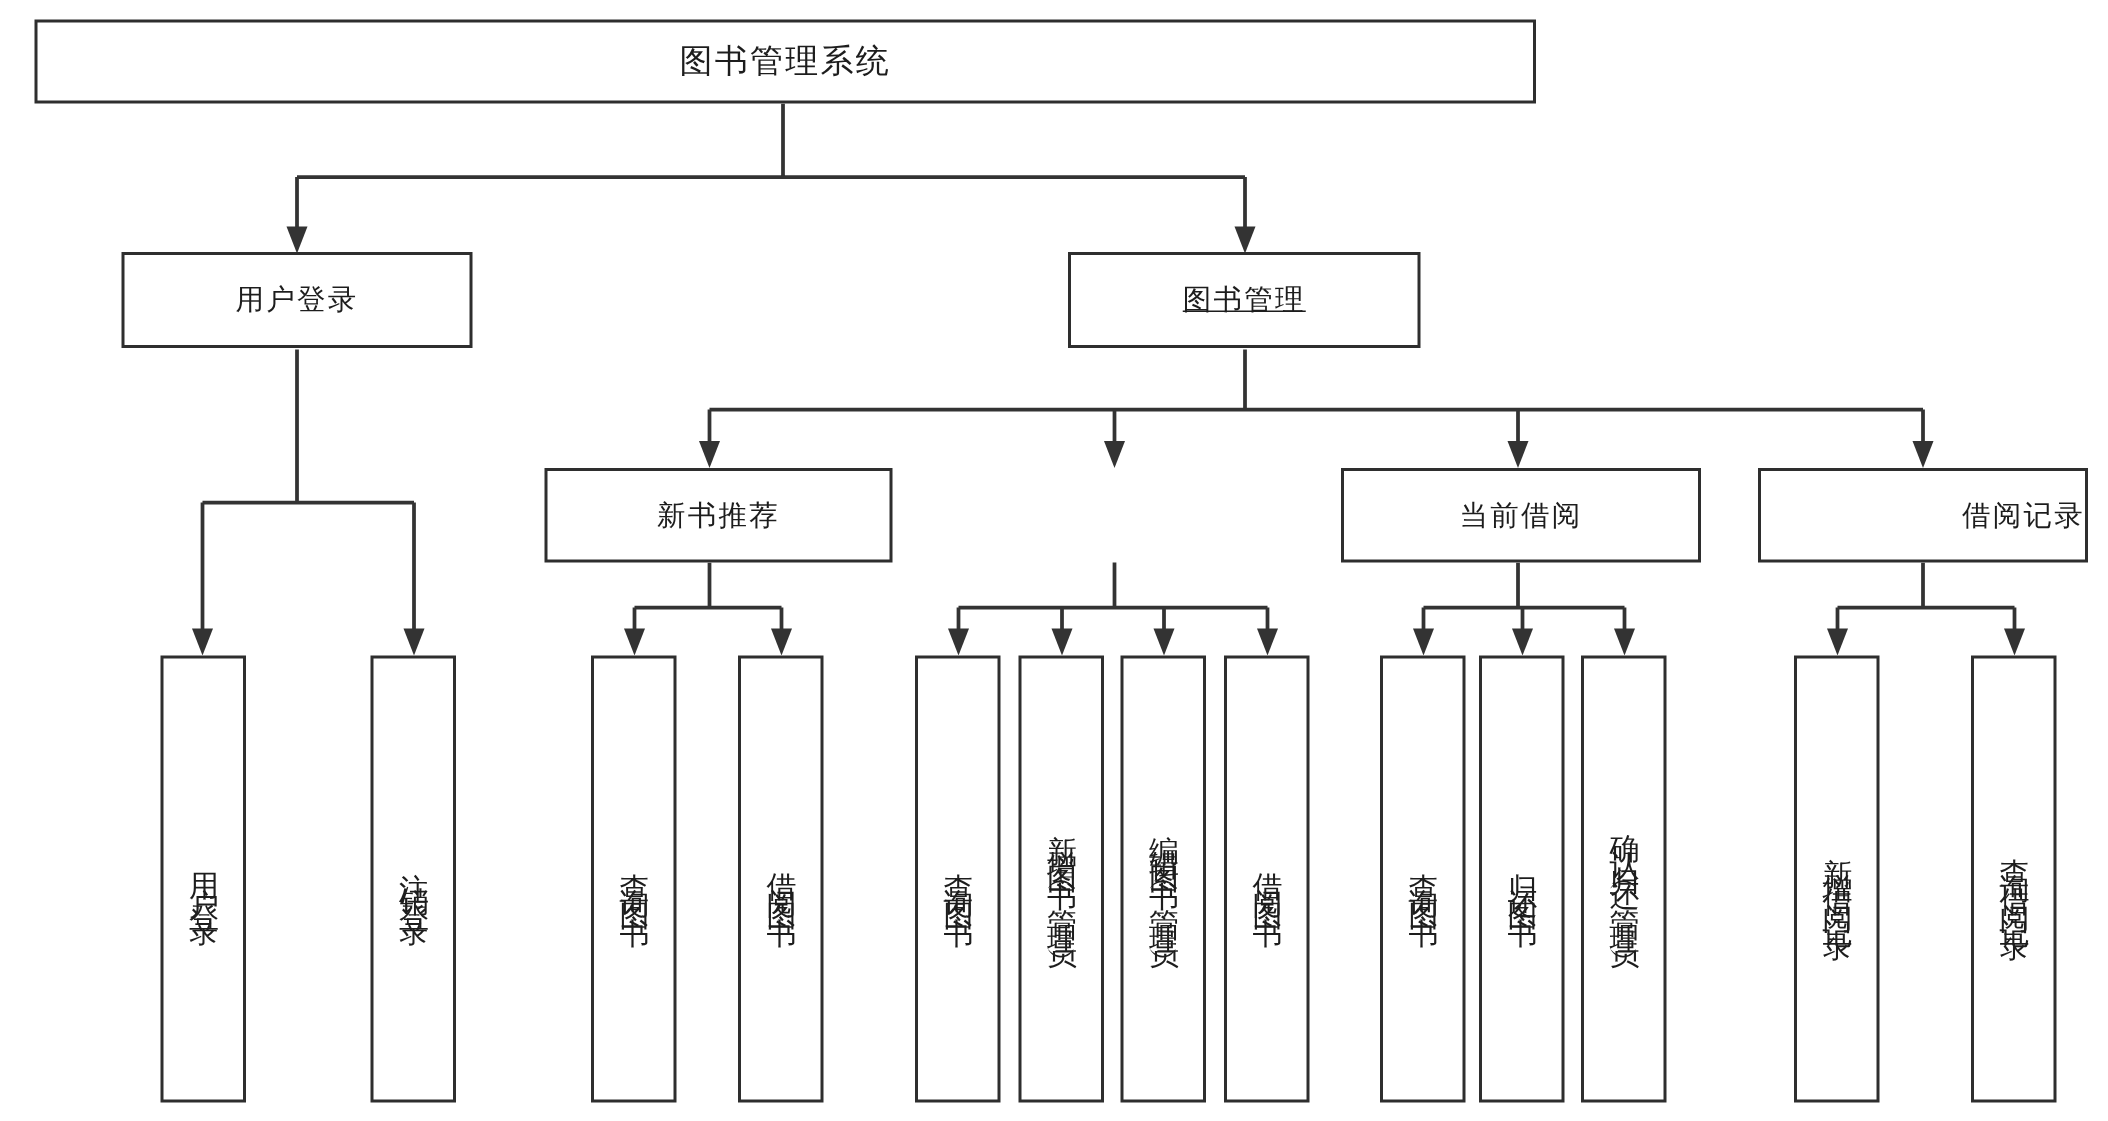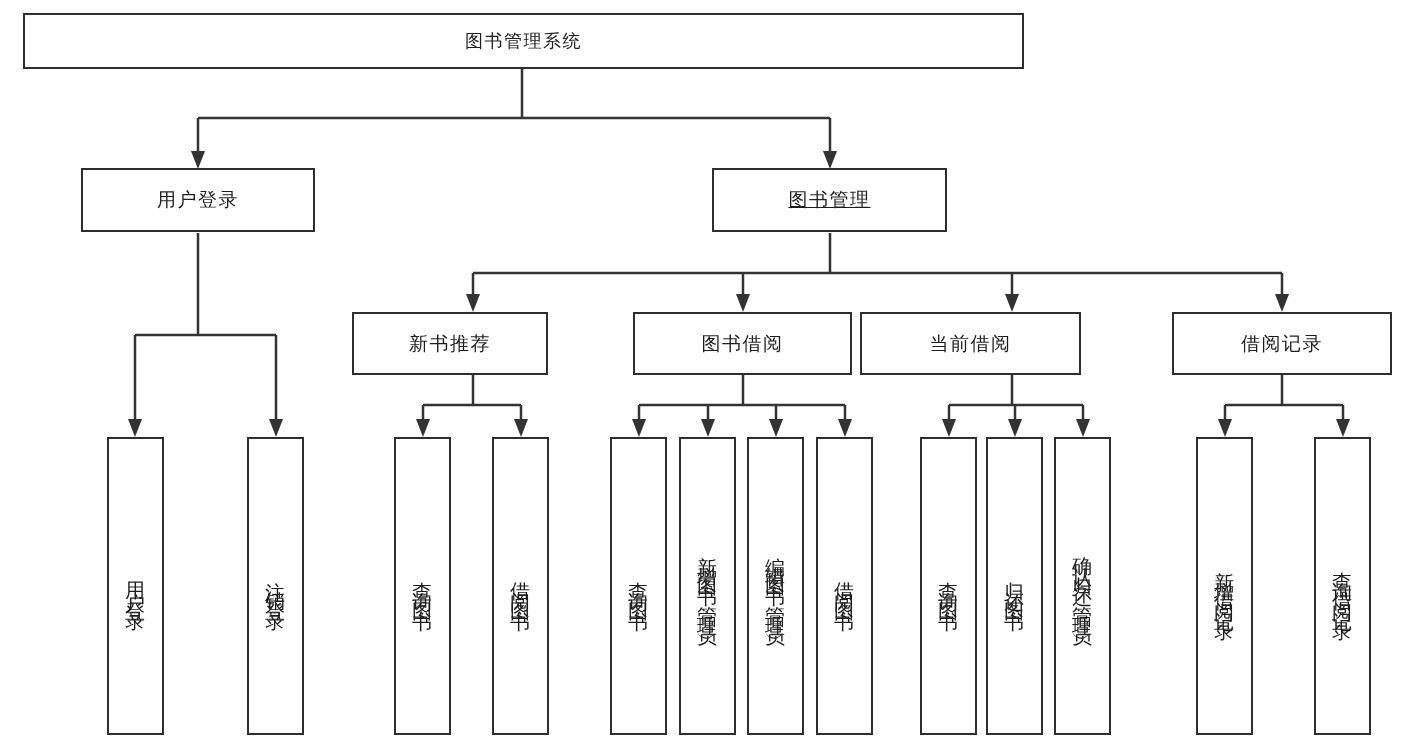--- a/index.html
+++ b/index.html
@@ -23,21 +23,21 @@
   }
   .node-h{font-size:19px;letter-spacing:1.5px;}
   .node-v{font-size:20px;}
   .node-v .vtext{
     writing-mode:vertical-rl;
     text-orientation:mixed;
     letter-spacing:10px;
     line-height:1;
     white-space:nowrap;
   }
-  .root{font-size:18px;}
+  .root{font-size:22px;}
   .watermark{
     position:absolute;
     right:6px;bottom:5px;
     font-size:20px;
     color:#b9b9b9;
     letter-spacing:1px;
     pointer-events:none;
   }
 </style>
 </head>
@@ -85,30 +85,27 @@
     <span>图书管理系统</span>
   </div>
 
   <div class="node node-h" style="left:81px;top:168px;width:234px;height:64px;">
     <span>用户登录</span>
   </div>
   <div class="node node-h" style="left:712px;top:168px;width:235px;height:64px;text-decoration:underline;">
     <span>图书管理</span>
   </div>
 
-  <div class="node node-h" style="left:352px;top:312px;width:196px;height:63px;">
+  <div class="node node-h" style="left:363px;top:312px;width:232px;height:63px;">
     <span>新书推荐</span>
   </div>
-  <div class="node node-h" style="left:633px;top:312px;width:219px;height:63px;">
-    <span>图书借阅</span>
-  </div>
-  <div class="node node-h" style="left:860px;top:312px;width:221px;height:63px;">
+  <div class="node node-h" style="left:894px;top:312px;width:240px;height:63px;">
     <span>当前借阅</span>
   </div>
-  <div class="node node-h" style="left:1172px;top:312px;width:220px;height:63px;">
+  <div class="node node-h" style="left:1172px;top:312px;width:220px;height:63px;justify-content:flex-end;">
     <span>借阅记录</span>
   </div>
 
   <div class="node node-v" style="left:107px;top:437px;width:57px;height:298px;">
     <span class="vtext">用户登录</span>
   </div>
   <div class="node node-v" style="left:247px;top:437px;width:57px;height:298px;">
     <span class="vtext">注销登录</span>
   </div>
   <div class="node node-v" style="left:394px;top:437px;width:57px;height:298px;">

